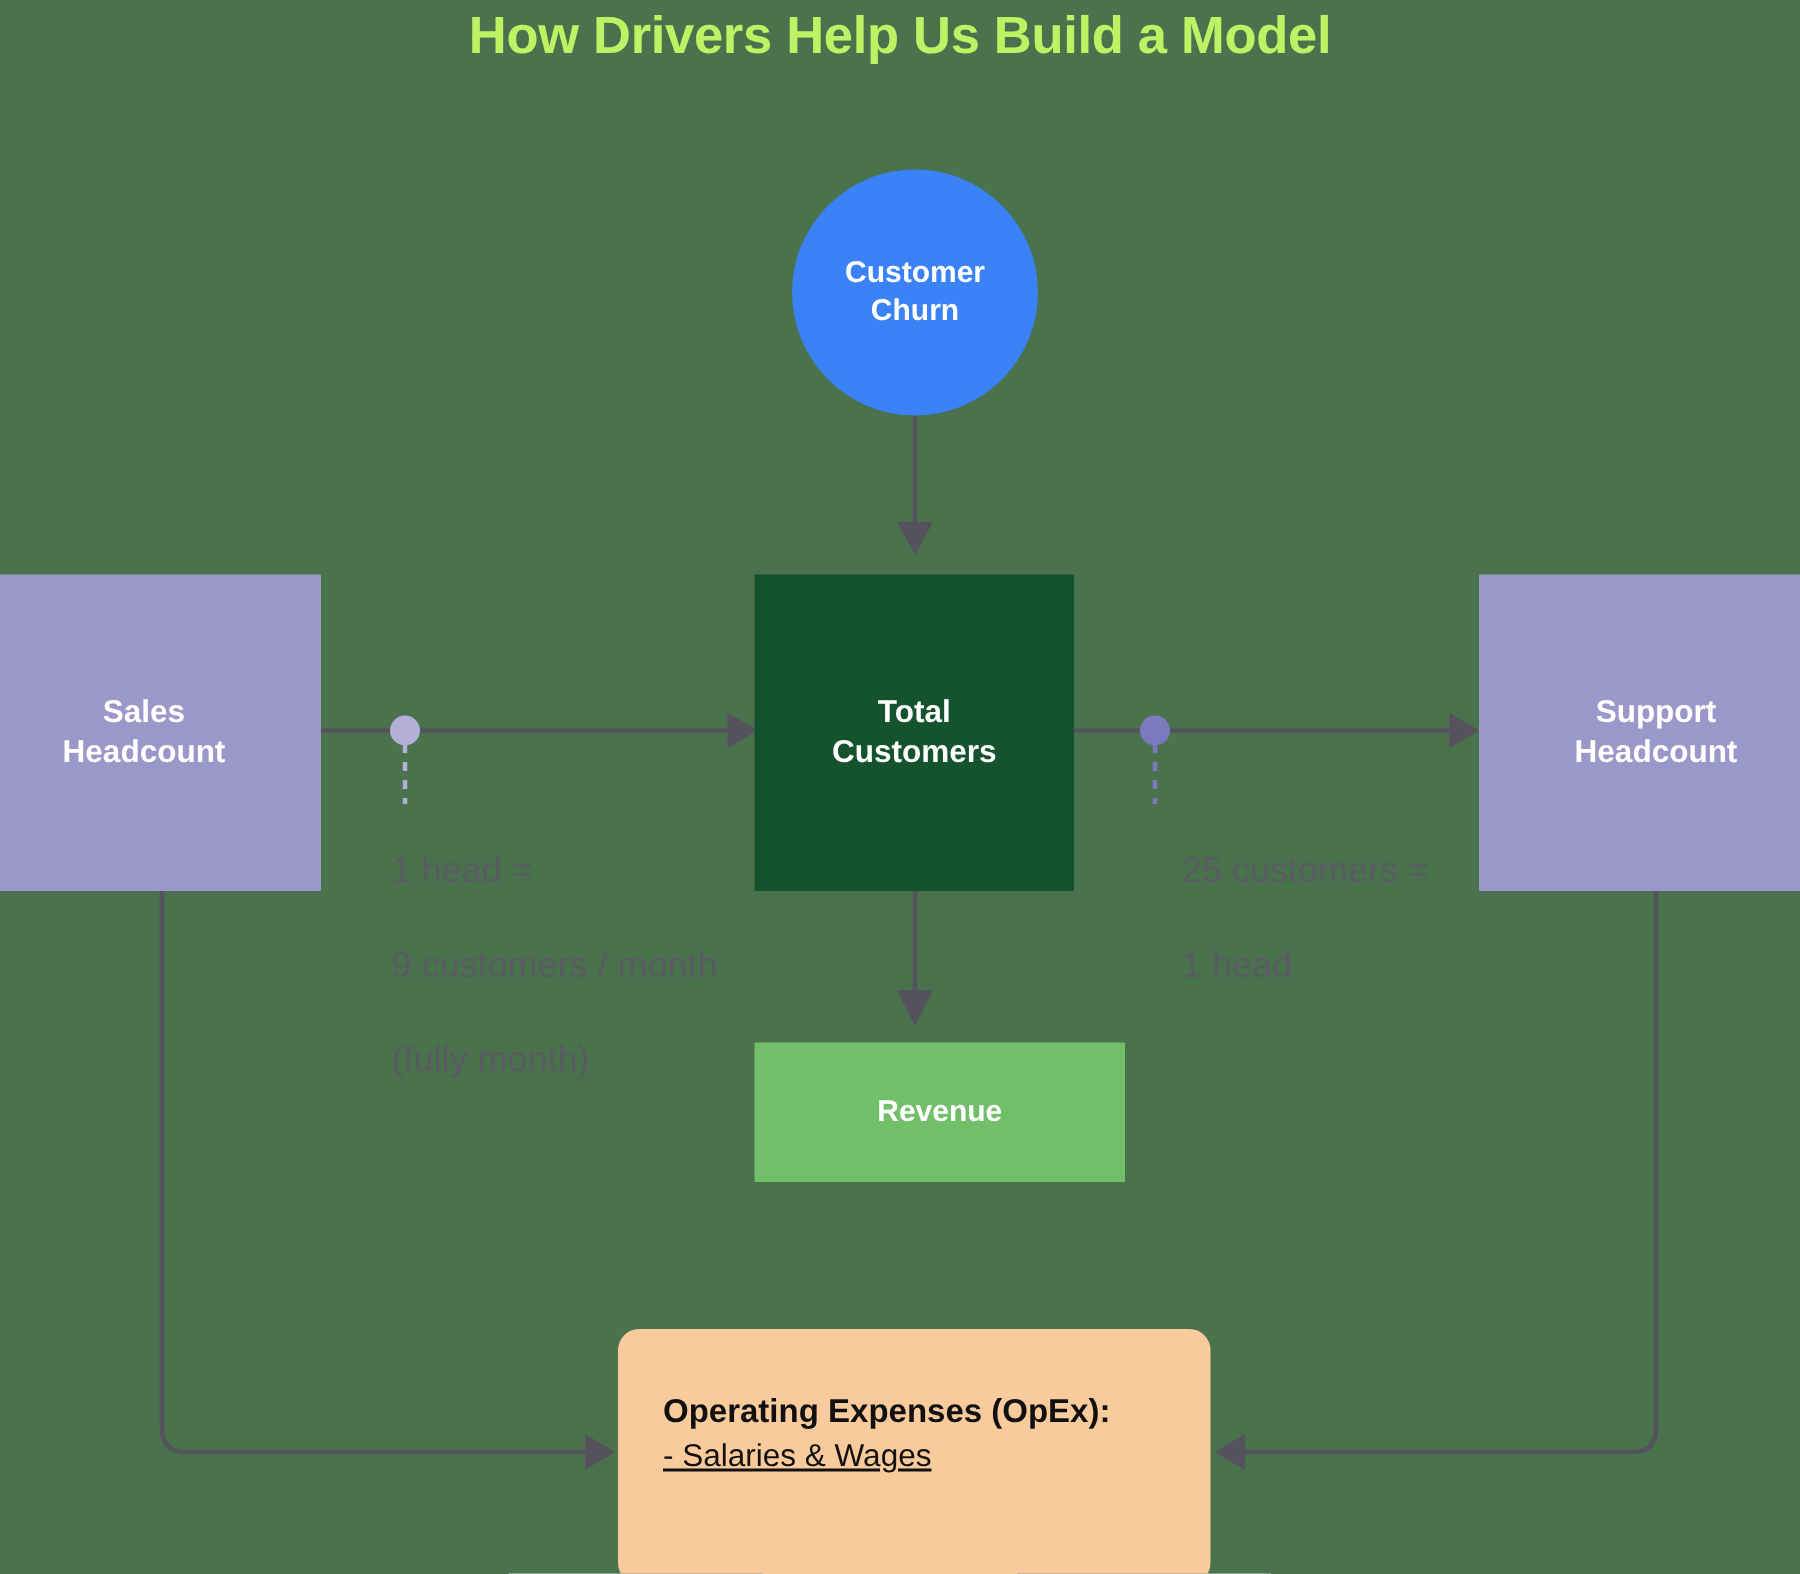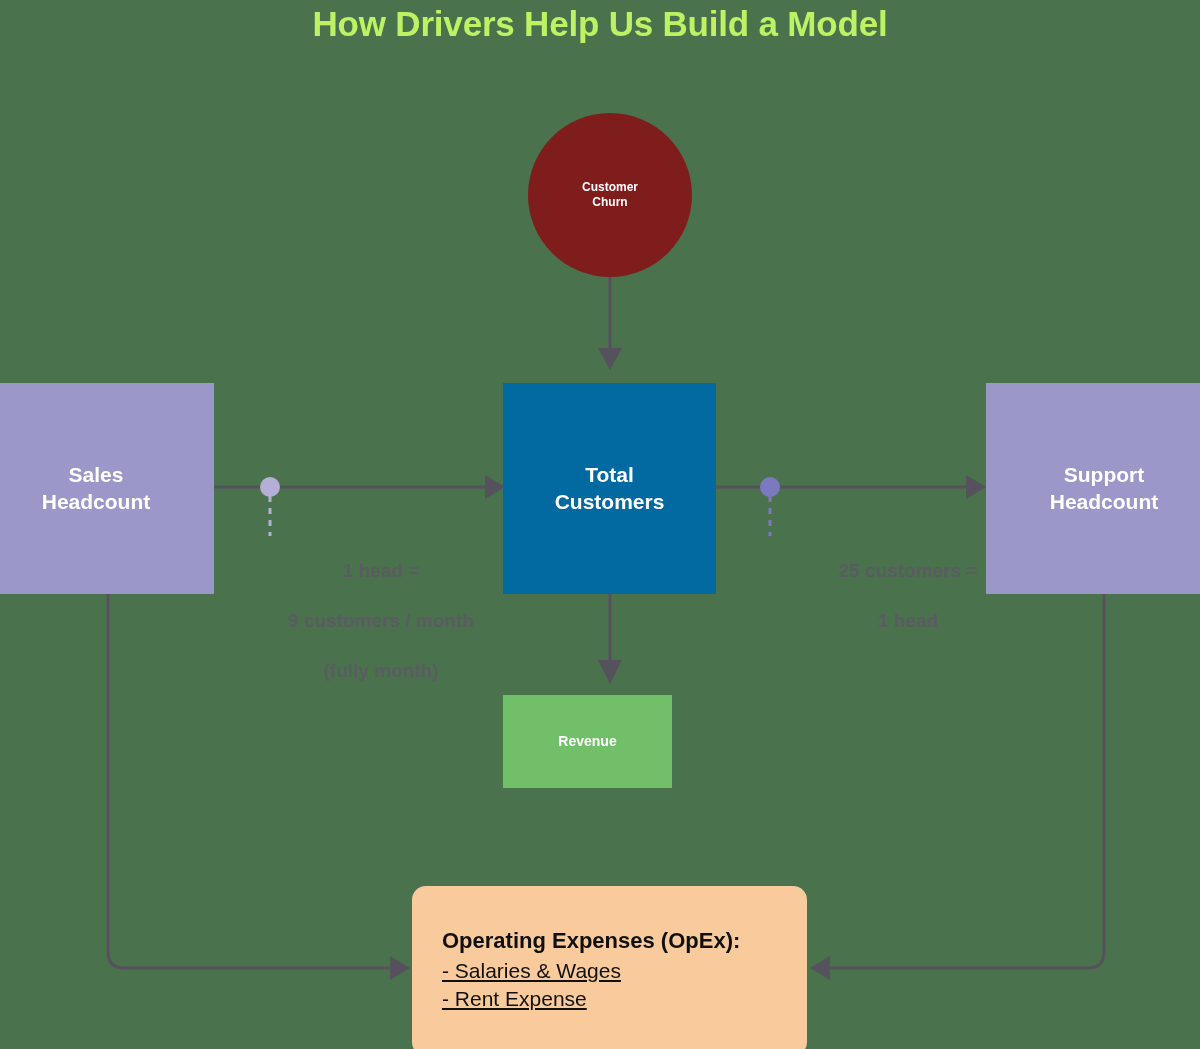--- a/index.html
+++ b/index.html
@@ -57,47 +57,47 @@
     width: 236px;
     height: 211px;
     background: #9b97c9;
     font-size: 21px;
   }
   .node-total {
     left: 503px;
     top: 383px;
     width: 213px;
     height: 211px;
-    background: #0369a1;
+    background: #14532d;
     font-size: 21px;
   }
   .node-support {
     left: 986px;
     top: 383px;
     width: 236px;
     height: 211px;
     background: #9b97c9;
     font-size: 21px;
   }
   .node-churn {
     left: 528px;
     top: 113px;
     width: 164px;
     height: 164px;
     border-radius: 50%;
-    background: #7f1d1d;
-    font-size: 12px;
+    background: #3b82f6;
+    font-size: 20px;
   }
   .node-revenue {
     left: 503px;
     top: 695px;
-    width: 169px;
+    width: 247px;
     height: 93px;
     background: #72bf6a;
-    font-size: 14px;
+    font-size: 20px;
   }
 
   .node-opex {
     position: absolute;
     left: 412px;
     top: 886px;
     width: 395px;
     height: 170px;
     box-sizing: border-box;
     background: #f9cb9c;
@@ -114,25 +114,24 @@
     margin-top: 16px;
   }
   .opex-item {
     font-weight: normal;
     text-decoration: underline;
   }
 
   .annotation {
     position: absolute;
     color: #5b5b63;
-    font-size: 19px;
-    font-weight: bold;
+    font-size: 24px;
+    font-weight: normal;
     line-height: 1.32;
     white-space: pre-line;
-    text-align: center;
   }
   .ann-sales { left: 261px; top: 533px; width: 240px; }
   .ann-support { left: 752px; top: 533px; width: 240px; margin-left: 36px; }
 </style>
 </head>
 <body>
 
 <div id="canvas">
 
   <div class="title">How Drivers Help Us Build a Model</div>
@@ -213,21 +212,20 @@
     </div>
   </div>
 
   <div class="node node-revenue">
     <span>Revenue</span>
   </div>
 
   <div class="node-opex">
     <div class="opex-title">Operating Expenses (OpEx):</div>
     <div class="opex-item">- Salaries &amp; Wages</div>
-    <div class="opex-item">- Rent Expense</div>
   </div>
 
   <div class="annotation ann-sales">
     <div>1 head =</div>
     <div>9 customers / month</div>
     <div>(fully month)</div>
   </div>
 
   <div class="annotation ann-support">
     <div>25 customers =</div>

